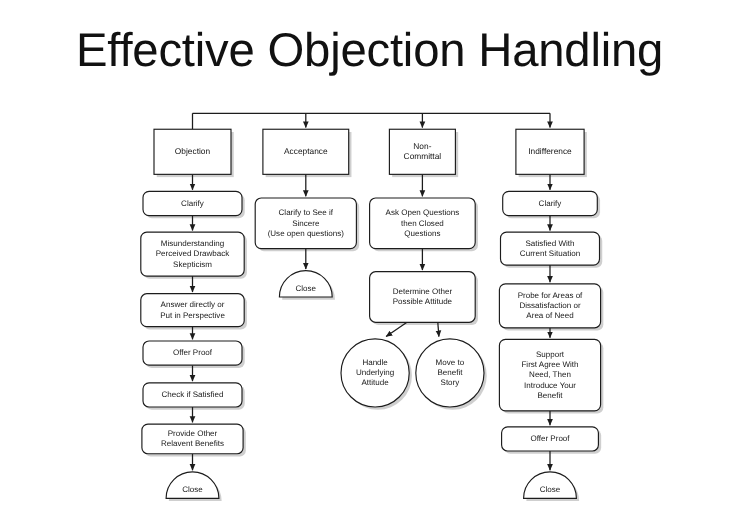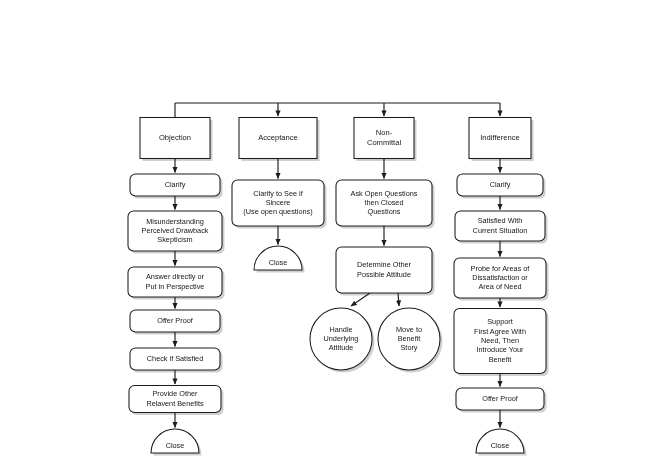--- a/index.html
+++ b/index.html
@@ -59,20 +59,21 @@
     fill: #bdbdbd;
     opacity: 0.72;
     stroke: none;
   }
 </style>
 </head>
 <body>
 
 <div id="page">
 
+  <div id="title">Effective Objection Handling</div>
 
   <svg id="chart-svg" viewBox="0 0 672 461">
     <defs>
       <marker id="arrow" markerWidth="7" markerHeight="7" refX="5.6" refY="3" orient="auto" markerUnits="userSpaceOnUse">
         <path d="M0,0.4 L6,3 L0,5.6 z" fill="#1c1c1c"></path>
       </marker>
     </defs>
     <g id="shadow-layer">
         <rect x="142.5" y="120" width="70" height="41" rx="0" ry="0" class="shadow"></rect>
         <rect x="241.5" y="120" width="78" height="41" rx="0" ry="0" class="shadow"></rect>

